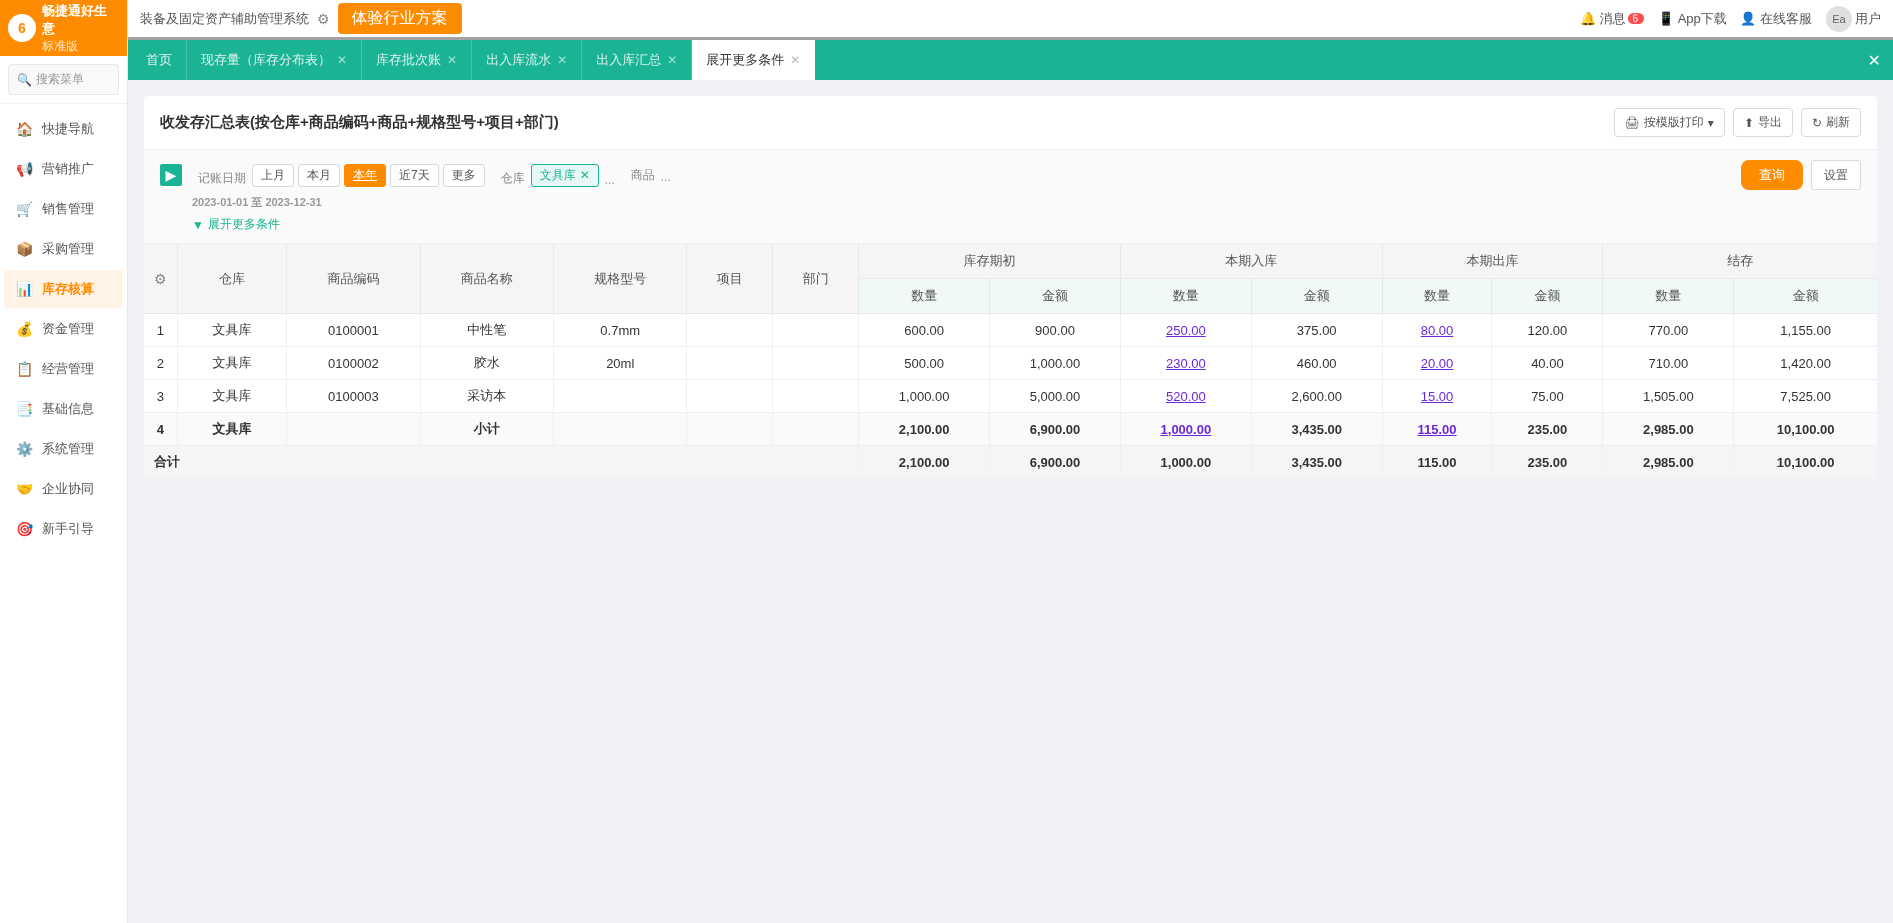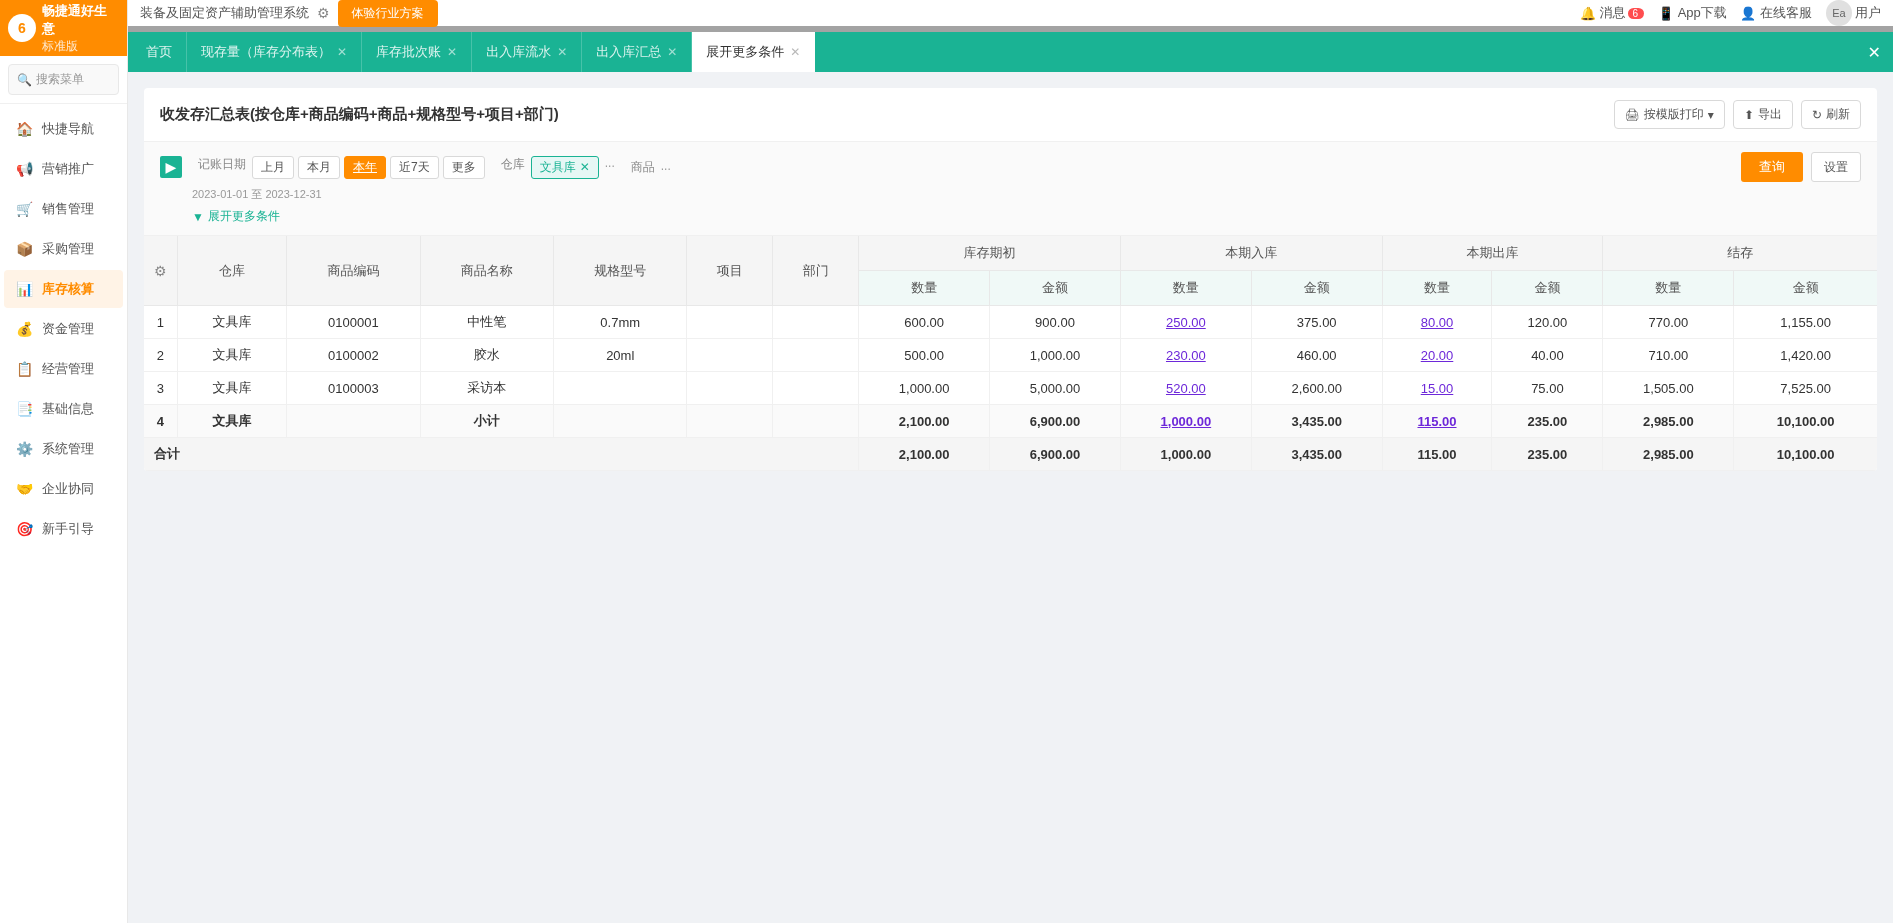--- a/index.html
+++ b/index.html
@@ -13,25 +13,25 @@
     .sidebar-search-btn { width: 100%; padding: 6px 8px; border: 1px solid #e8e8e8; border-radius: 4px; background: #f9f9f9; cursor: pointer; display: flex; align-items: center; gap: 4px; font-size: 12px; color: #999; }
     .sidebar-nav { flex: 1; overflow-y: auto; padding: 4px 0; }
     .sidebar-item { padding: 10px 12px; cursor: pointer; display: flex; align-items: center; gap: 8px; font-size: 13px; color: #555; border-radius: 4px; margin: 2px 4px; }
     .sidebar-item.active { background: #fff3e6; color: #ff8c00; font-weight: bold; }
     .sidebar-item-icon { width: 18px; text-align: center; font-size: 14px; }
 
     
     .main { flex: 1; display: flex; flex-direction: column; overflow: hidden; }
 
     
-    .top-header { background: #fff; height: 32px; display: flex; align-items: center; justify-content: space-between; padding: 0 12px; border-bottom: 6px solid #a3a3a3; flex-shrink: 0; }
+    .top-header { background: #fff; height: 40px; display: flex; align-items: center; justify-content: space-between; padding: 0 12px; border-bottom: 3px solid #a3a3a3; flex-shrink: 0; }
     .top-header-left { display: flex; align-items: center; gap: 8px; }
     .system-title { font-size: 13px; color: #555; }
     .header-gear { font-size: 14px; color: #888; cursor: pointer; }
-    .try-btn { background: #ff8c00; color: #fff; border: none; padding: 5px 14px; border-radius: 4px; cursor: pointer; font-size: 12px; }
+    .try-btn { background: #ff8c00; color: #fff; border: none; padding: 5px 14px; border-radius: 4px; cursor: pointer; font-size: 16px; }
     .top-header-right { display: flex; align-items: center; gap: 14px; font-size: 13px; color: #555; }
     .top-header-right span { cursor: pointer; display: flex; align-items: center; gap: 3px; }
     .badge { background: #ff4d4f; color: #fff; border-radius: 8px; padding: 0 4px; font-size: 10px; min-width: 16px; text-align: center; }
     .user-avatar { width: 26px; height: 26px; background: #e0e0e0; border-radius: 50%; display: flex; align-items: center; justify-content: center; font-size: 11px; color: #666; }
 
     
     .tab-bar { background: #1ab394; display: flex; align-items: center; height: 40px; padding: 0 4px; flex-shrink: 0; }
     .tab-close-all { color: #fff; margin-left: auto; font-size: 16px; cursor: pointer; padding: 0 8px; }
     .tab { display: flex; align-items: center; gap: 6px; padding: 0 14px; height: 100%; cursor: pointer; font-size: 13px; color: rgba(255,255,255,0.85); border-right: 1px solid rgba(255,255,255,0.2); white-space: nowrap; }
     .tab.active { background: #fff; color: #333; }
@@ -46,30 +46,30 @@
     
     .page-header { padding: 12px 16px; border-bottom: 1px solid #f0f0f0; display: flex; align-items: center; justify-content: space-between; }
     .page-title { font-size: 15px; font-weight: bold; color: #333; }
     .page-header-actions { display: flex; align-items: center; gap: 8px; }
     .action-btn { display: flex; align-items: center; gap: 4px; padding: 5px 10px; border: 1px solid #d9d9d9; border-radius: 4px; cursor: pointer; font-size: 12px; color: #555; background: #fff; }
 
     
     .filter-bar { padding: 10px 16px; background: #fafafa; border-bottom: 1px solid #f0f0f0; }
     .filter-row { display: flex; align-items: center; gap: 16px; }
     .filter-expand { background: #1ab394; color: #fff; border: none; width: 22px; height: 22px; border-radius: 2px; cursor: pointer; font-size: 14px; display: flex; align-items: center; justify-content: center; flex-shrink: 0; }
-    .filter-group { display: flex; align-items: flex-start; gap: 6px; }
+    .filter-group { display: flex; align-items: flex-end; gap: 6px; }
     .filter-label { color: #888; font-size: 12px; }
     .date-filters { display: flex; align-items: center; gap: 4px; }
     .date-btn { padding: 2px 8px; border: 1px solid #d9d9d9; border-radius: 3px; cursor: pointer; font-size: 12px; color: #555; background: #fff; }
     .date-btn.active { background: #ff8c00; color: #fff; border-color: #ff8c00; text-decoration: underline; }
     .filter-tag { display: flex; align-items: center; gap: 4px; background: #e6f7f5; border: 1px solid #1ab394; border-radius: 3px; padding: 2px 8px; font-size: 12px; color: #1ab394; }
     .filter-tag-close { cursor: pointer; font-size: 12px; color: #1ab394; }
     .filter-ellipsis { color: #999; font-size: 12px; cursor: pointer; }
     .expand-conditions { display: flex; align-items: center; gap: 4px; color: #1ab394; font-size: 12px; cursor: pointer; margin: 6px 0 0 32px; }
-    .query-btn { background: #ff8c00; color: #fff; border: none; padding: 6px 18px; border-radius: 3px; cursor: pointer; font-size: 13px; }
+    .query-btn { background: #ff8c00; color: #fff; border: none; padding: 6px 18px; border-radius: 8px; cursor: pointer; font-size: 13px; }
     .settings-btn { background: #fff; color: #555; border: 1px solid #d9d9d9; padding: 5px 12px; border-radius: 3px; cursor: pointer; font-size: 12px; }
 
     
     .table-wrap { padding: 0; }
     table { width: 100%; border-collapse: collapse; font-size: 13px; }
     thead tr { background: #f5f5f5; }
     th { padding: 8px 10px; border-bottom: 1px solid #e8e8e8; border-right: 1px solid #e8e8e8; color: #555; font-weight: 500; text-align: center; white-space: nowrap; }
     th:last-child { border-right: none; }
     td { padding: 7px 10px; border-bottom: 1px solid #f0f0f0; border-right: 1px solid #f0f0f0; text-align: center; color: #333; white-space: nowrap; }
     td:last-child { border-right: none; }
@@ -246,21 +246,21 @@
           <div class="filter-group">
             <span class="filter-label">商品</span>
             <span class="filter-ellipsis">...</span>
           </div>
           <div style="margin-left:auto;display:flex;gap:8px;">
             <button class="query-btn">查询</button>
             <button class="settings-btn">设置</button>
           </div>
         </div>
         <div style="margin-top:4px;">
-          <span style="margin-left:32px;font-size:11px;color:#999;">2023-01-01 至 2023-12-31</span>
+          <span style="margin-left:32px;font-size:11px;color:#999;font-weight:bold;">2023-01-01 至 2023-12-31</span>
         </div>
         <div class="expand-conditions">
           <span>▼</span>
           <span>展开更多条件</span>
         </div>
       </div>
 
       <div class="table-wrap">
         <table>
           <thead>

